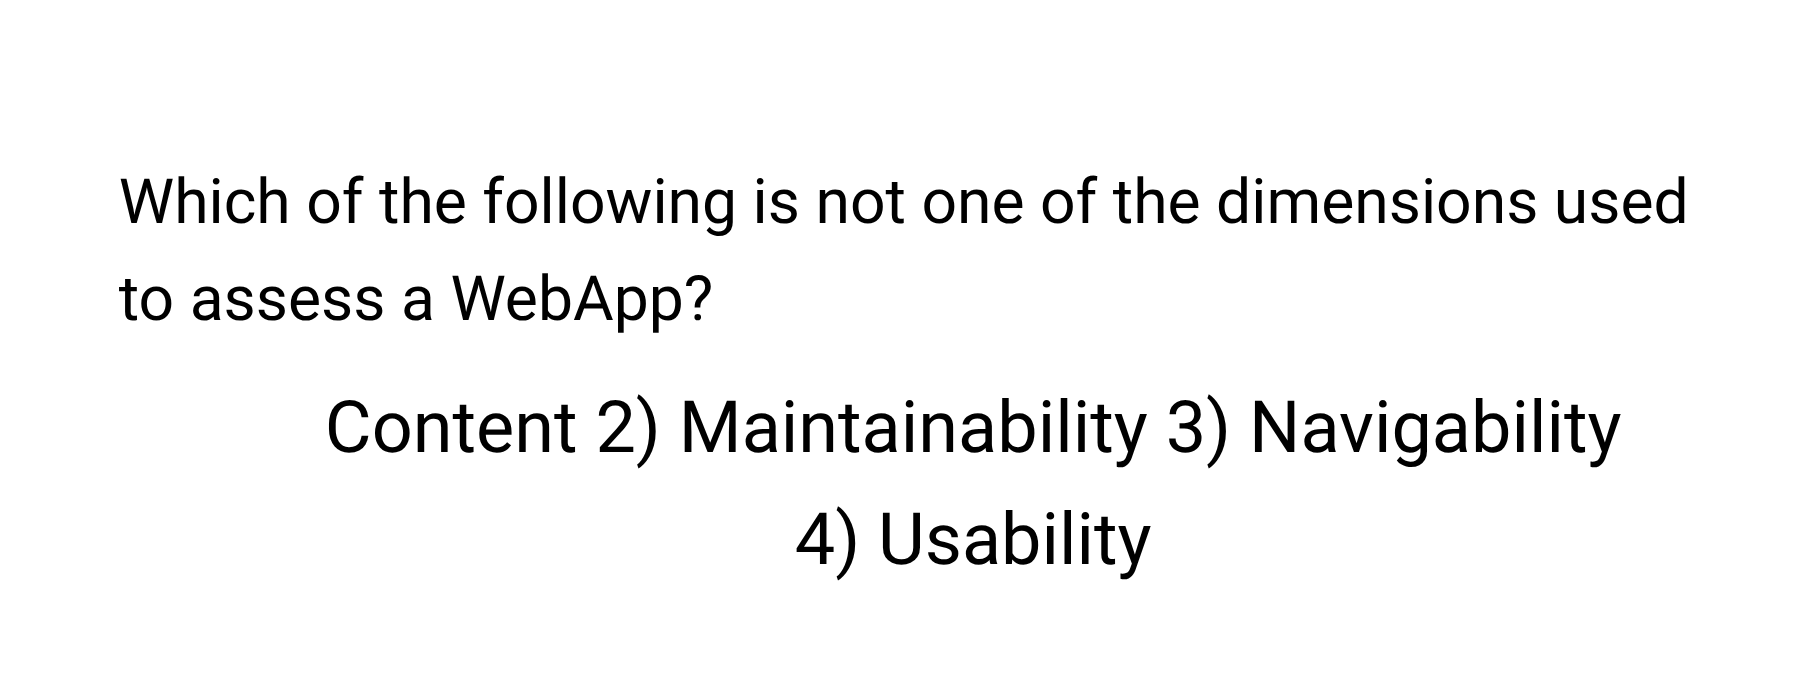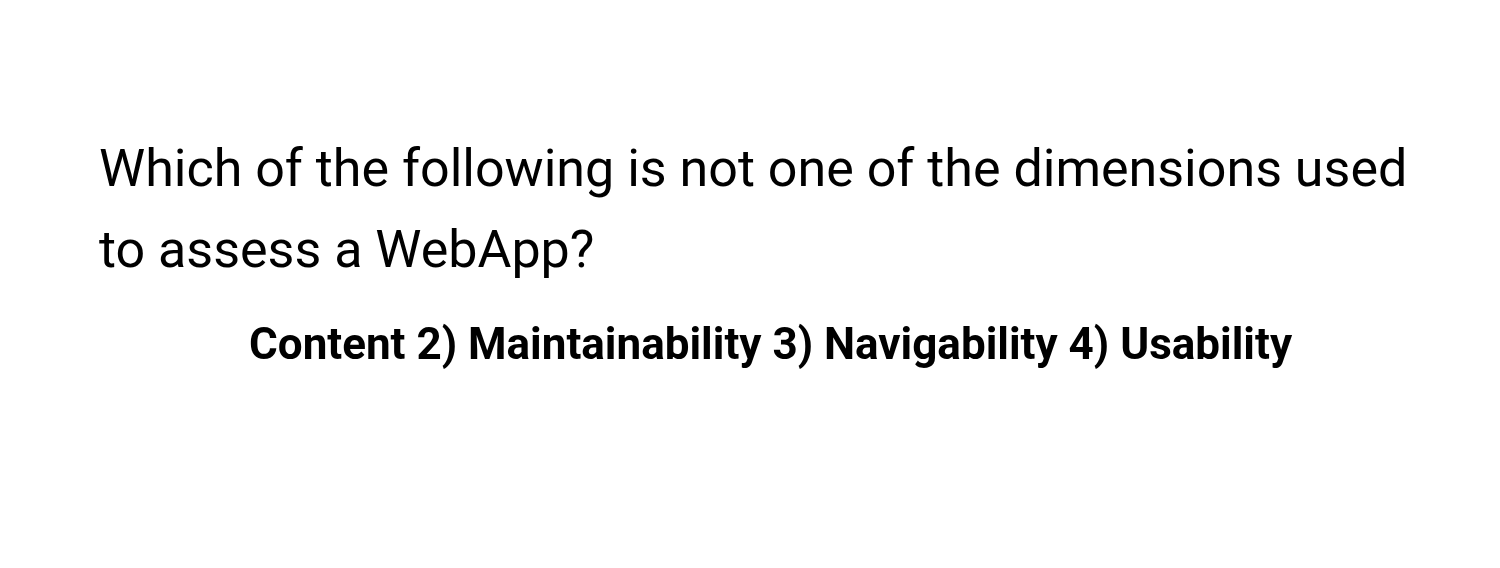--- a/index.html
+++ b/index.html
@@ -14,25 +14,26 @@
       font-family: -apple-system, BlinkMacSystemFont, "Segoe UI", Roboto, Helvetica, Arial, sans-serif;
       color: #000000;
       padding: 90px 60px 60px 60px;
     }
     .question {
       font-size: 52px;
       line-height: 1.55;
       font-weight: 400;
     }
     .options {
-      font-size: 44px;
+      font-size: 60px;
       line-height: 1.55;
-      font-weight: 700;
+      font-weight: 400;
       padding-left: 150px;
       padding-right: 80px;
       margin-top: 20px;
+      text-align: center;
     }
   </style>
 </head>
 <body>
 
 <div class="question">Which of the following is not one of the dimensions used to assess a WebApp?</div>
 <div class="options">Content 2) Maintainability 3) Navigability 4) Usability</div>
 
 </body></html>

